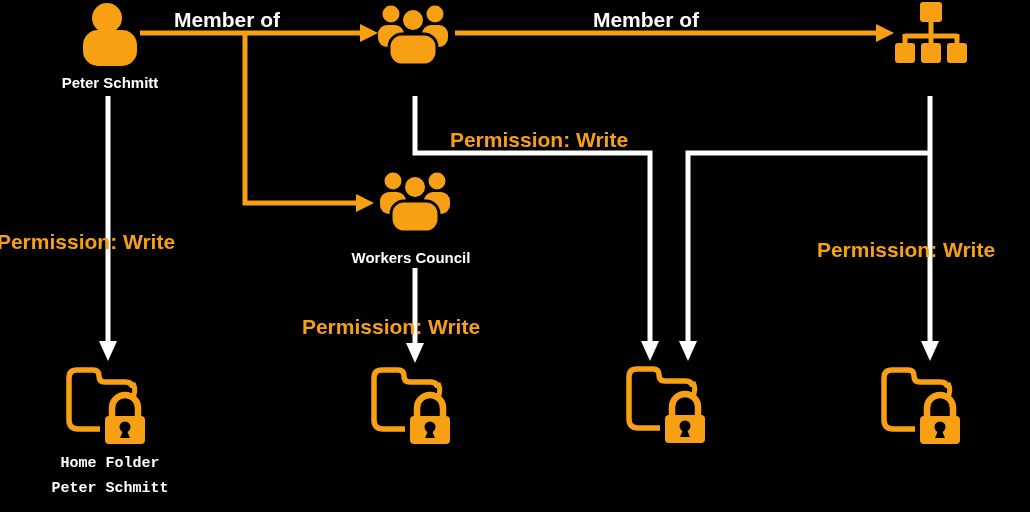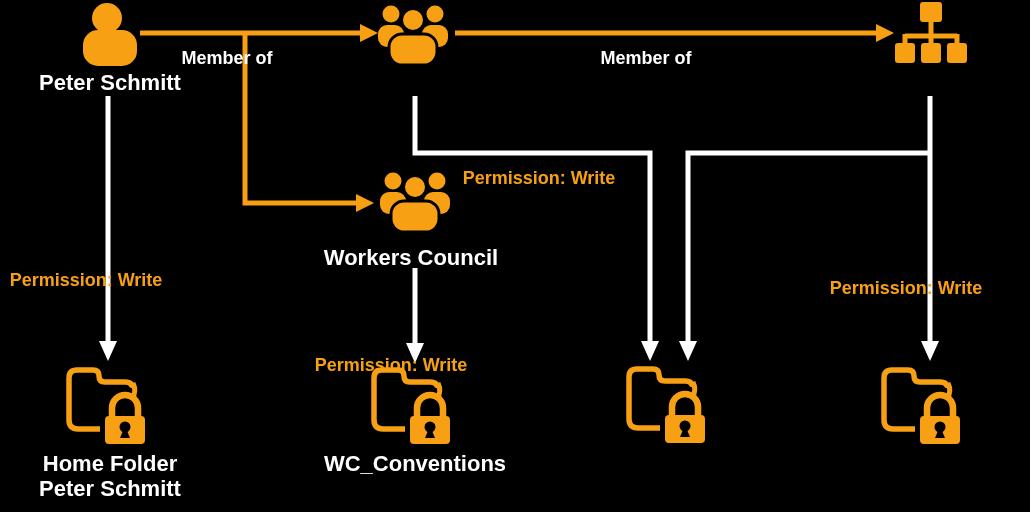--- a/index.html
+++ b/index.html
@@ -26,22 +26,22 @@
   .halo     { fill: var(--accent); stroke: var(--background); stroke-width: 3; }
   .icon { position: absolute; }
   .icon svg { display: block; }
   .nlabel, .elabel {
     position: absolute;
     transform: translateX(-50%);
     white-space: nowrap;
     font-weight: 700;
     text-align: center;
   }
-  .nlabel { color: var(--text); font-size: 22px; line-height: 25px; }
-  .elabel { font-size: 18px; margin-top: 40px; }
+  .nlabel { color: var(--text); font-size: 15px; line-height: 25px; }
+  .elabel { font-size: 21px; }
   .lbl-white  { color: var(--text); }
   .lbl-accent { color: var(--accent); }
 </style>
 </head>
 <body>
 
 <div class="stage">
 
   <svg class="edges" viewBox="0 0 1030 512">
 
@@ -167,25 +167,24 @@
       <path d="M46,58 V45 a13,13 0 0 1 26,0 V58" stroke="var(--accent)" stroke-width="6.5" fill="none"></path>
       <rect class="f-accent" x="39" y="53" width="40" height="28" rx="4"></rect>
       <circle cx="59" cy="64" r="5.5" fill="var(--background)"></circle>
       <path d="M59,63 L54,75 h10 Z" fill="var(--background)"></path>
     </svg>
   </div>
 
   <div class="nlabel" style="left:110px; top:70px;">Peter Schmitt</div>
   <div class="nlabel" style="left:411px; top:245px;">Workers Council</div>
 
-  <div class="nlabel" style="left:110px; top:451px;">
+  <div class="nlabel" style="left:110px; top:451px;font-family:Liberation Mono, monospace;">
     <div>Home Folder</div>
     <div>Peter Schmitt</div>
   </div>
-  <div class="nlabel" style="left:415px; top:451px;">WC_Conventions</div>
 
   <div class="elabel lbl-white" style="left:227px; top:8px;">Member of</div>
   <div class="elabel lbl-white" style="left:646px; top:8px;">Member of</div>
   <div class="elabel lbl-accent" style="left:86px; top:230px;">Permission: Write</div>
   <div class="elabel lbl-accent" style="left:539px; top:128px;">Permission: Write</div>
   <div class="elabel lbl-accent" style="left:391px; top:315px;">Permission: Write</div>
   <div class="elabel lbl-accent" style="left:906px; top:238px;">Permission: Write</div>
 
 </div>
 

